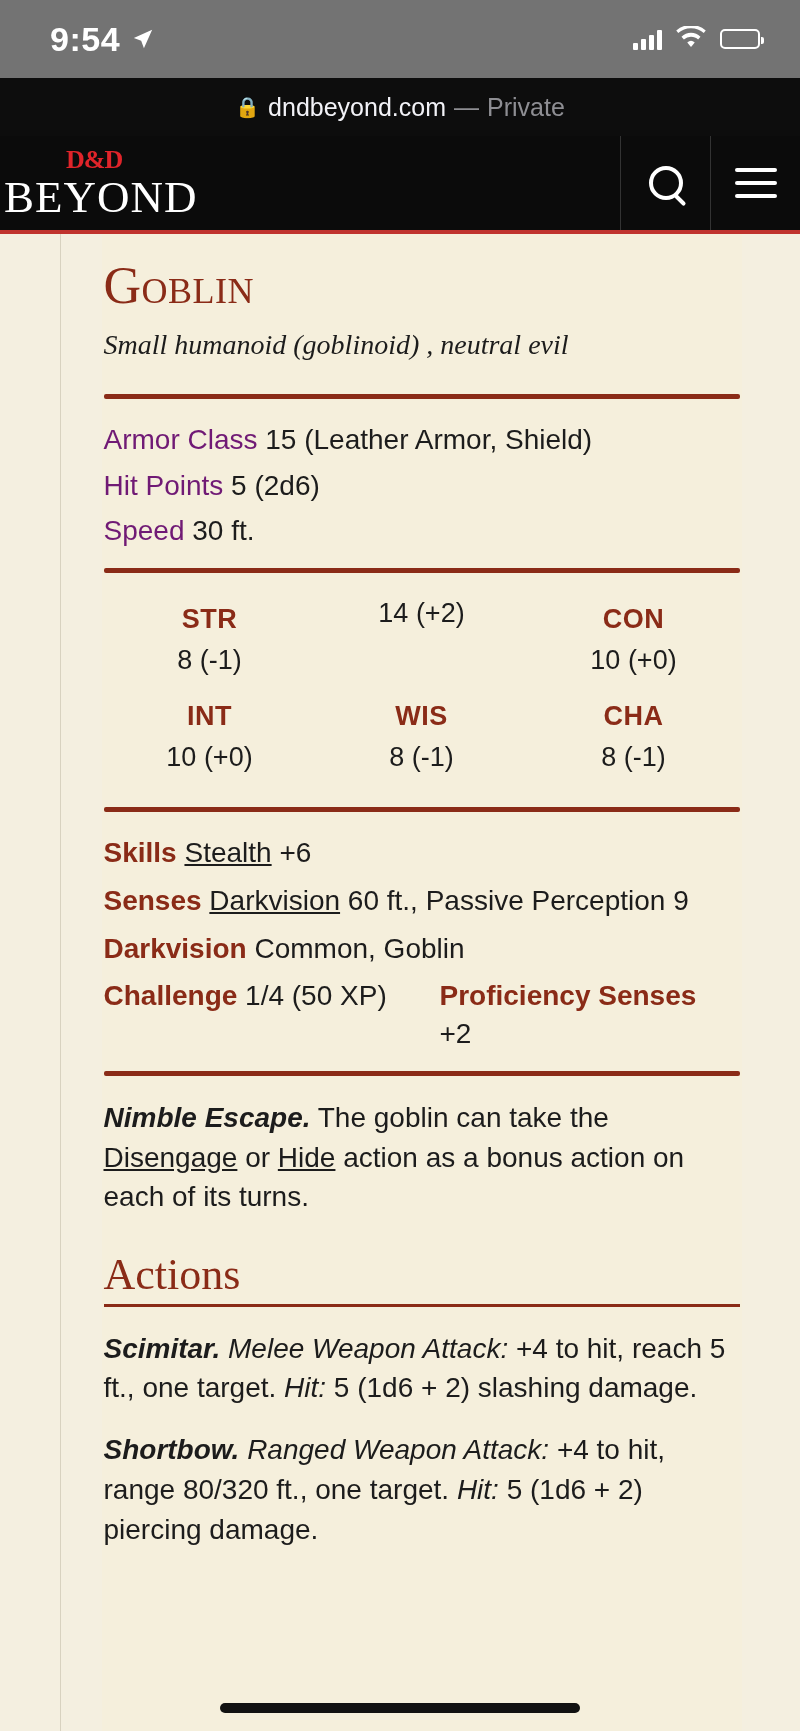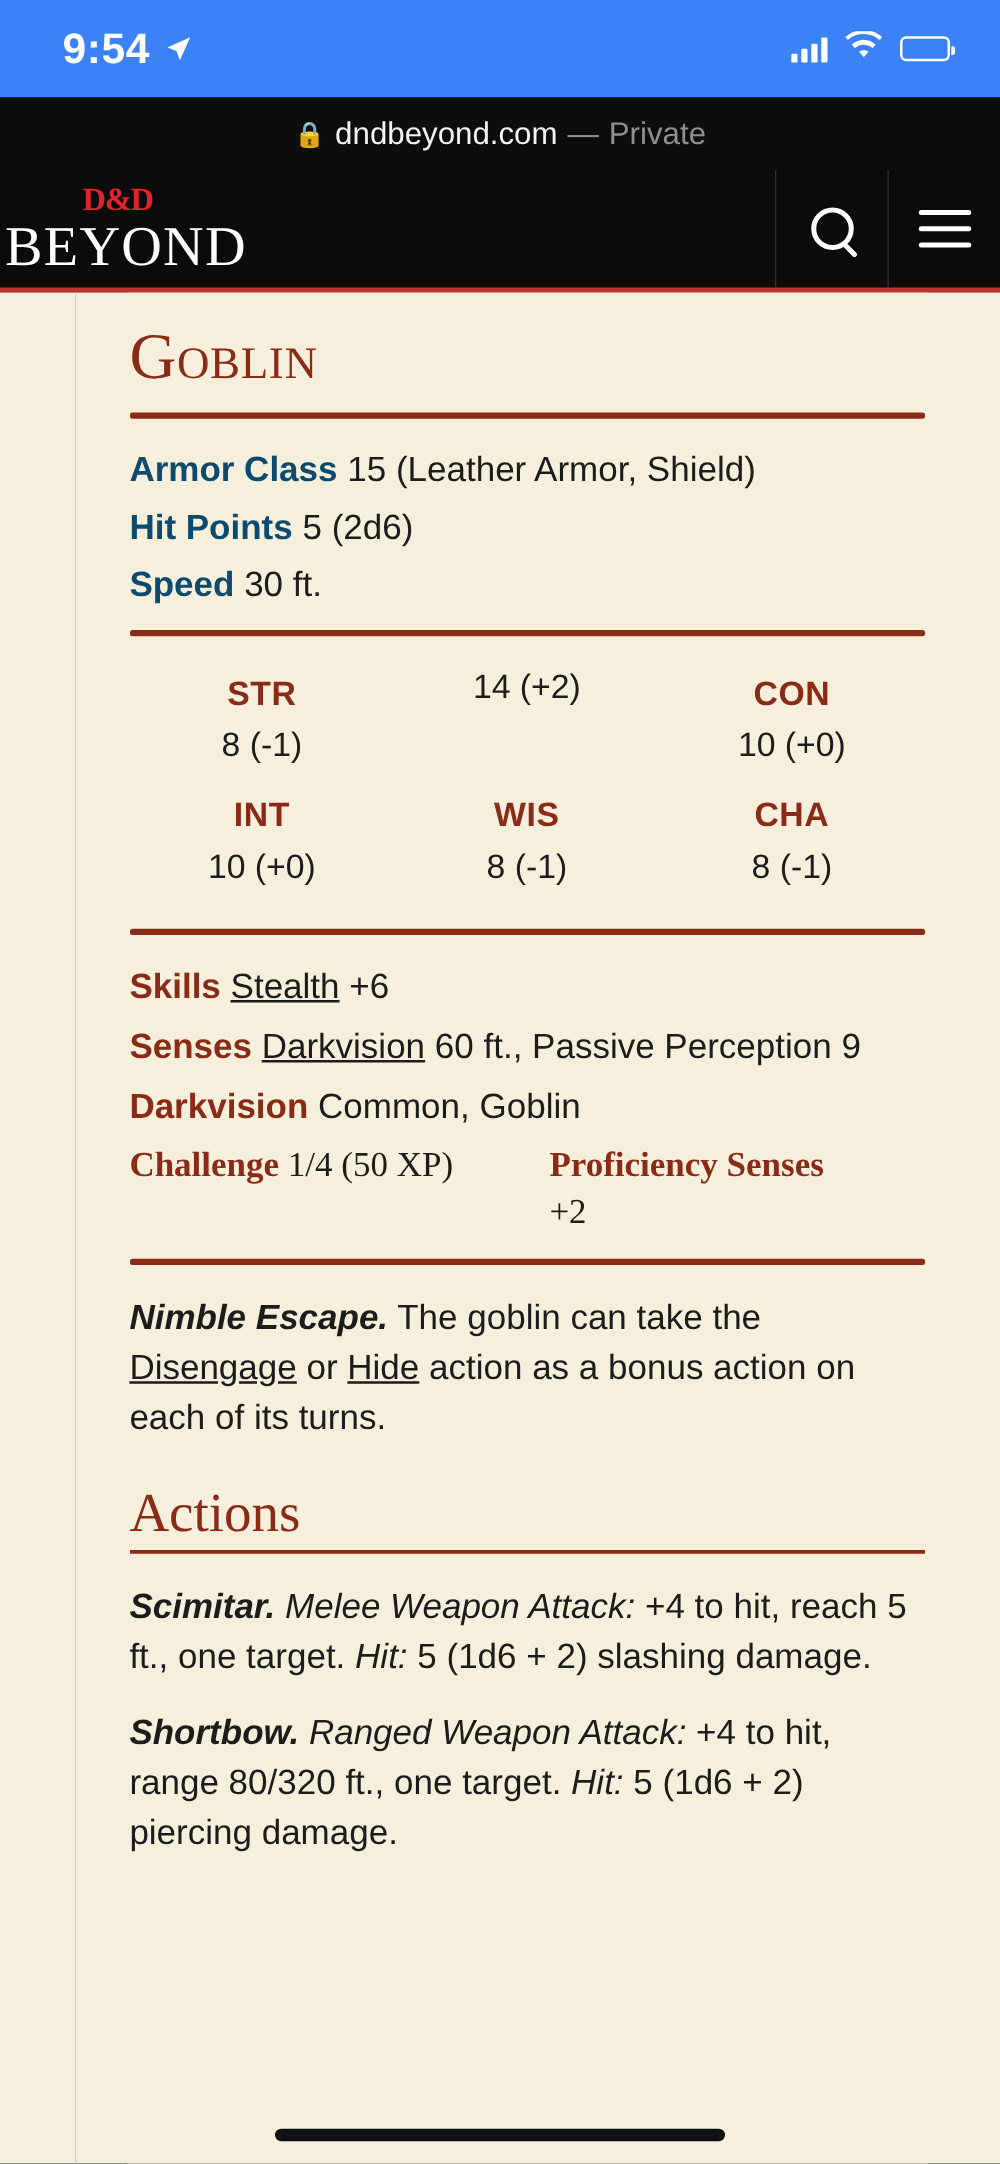--- a/index.html
+++ b/index.html
@@ -15,21 +15,21 @@
     width: 800px;
     height: 1731px;
     background: #0d0d0d;
     display: flex;
     flex-direction: column;
   }
 
   
   .status-bar {
     height: 78px;
-    background: #3b82f6;
+    background: #737373;
     display: flex;
     align-items: center;
     justify-content: space-between;
     padding: 0 40px 0 50px;
     color: #fff;
   }
   .status-left {
     display: flex;
     align-items: center;
     gap: 12px;
@@ -239,22 +239,22 @@
     height: 5px;
     background: #8a2b17;
     margin: 18px 0 22px 0;
     border-radius: 2px;
   }
   .attr-line {
     margin-bottom: 8px;
     font-size: 28px;
   }
   .attr-line b {
-    color: #0c4a6e;
-    font-weight: bold;
+    color: #701a75;
+    font-weight: normal;
     text-align: center;
   }
   .abilities {
     margin: 10px 0 6px 0;
   }
   .ability-row {
     display: flex;
     text-align: center;
   }
   .ability-row > div { flex: 1; }
@@ -269,21 +269,20 @@
     font-size: 27px;
     padding-bottom: 14px;
   }
   .stat-line { margin-bottom: 10px; font-size: 28px; }
   .stat-line b { color: #8a2b17; }
   .stat-line u { text-decoration: underline; }
   .cr-row {
     display: flex;
     gap: 36px;
     margin-bottom: 6px;
-    font-family: Liberation Serif, serif;
   }
   .cr-row > div { flex: 1; font-size: 28px; }
   .cr-row b { color: #8a2b17; }
 
   .trait {
     margin: 22px 0 14px 0;
     font-size: 28px;
     line-height: 1.42;
   }
   .trait .tname {
@@ -381,20 +380,21 @@
           <i></i>
         </span>
     </div>
   </div>
 
   <div class="page">
     <div class="stat-block">
       <div class="inner">
 
         <h1 class="creature-name">Goblin</h1>
+        <div class="creature-meta">Small humanoid (goblinoid) , neutral evil</div>
 
         <div class="rule"></div>
 
         <div class="attr-line">
           <b>Armor Class</b>
           <span>15 (Leather Armor, Shield)</span>
         </div>
         <div class="attr-line">
           <b>Hit Points</b>
           <span>5 (2d6)</span>

